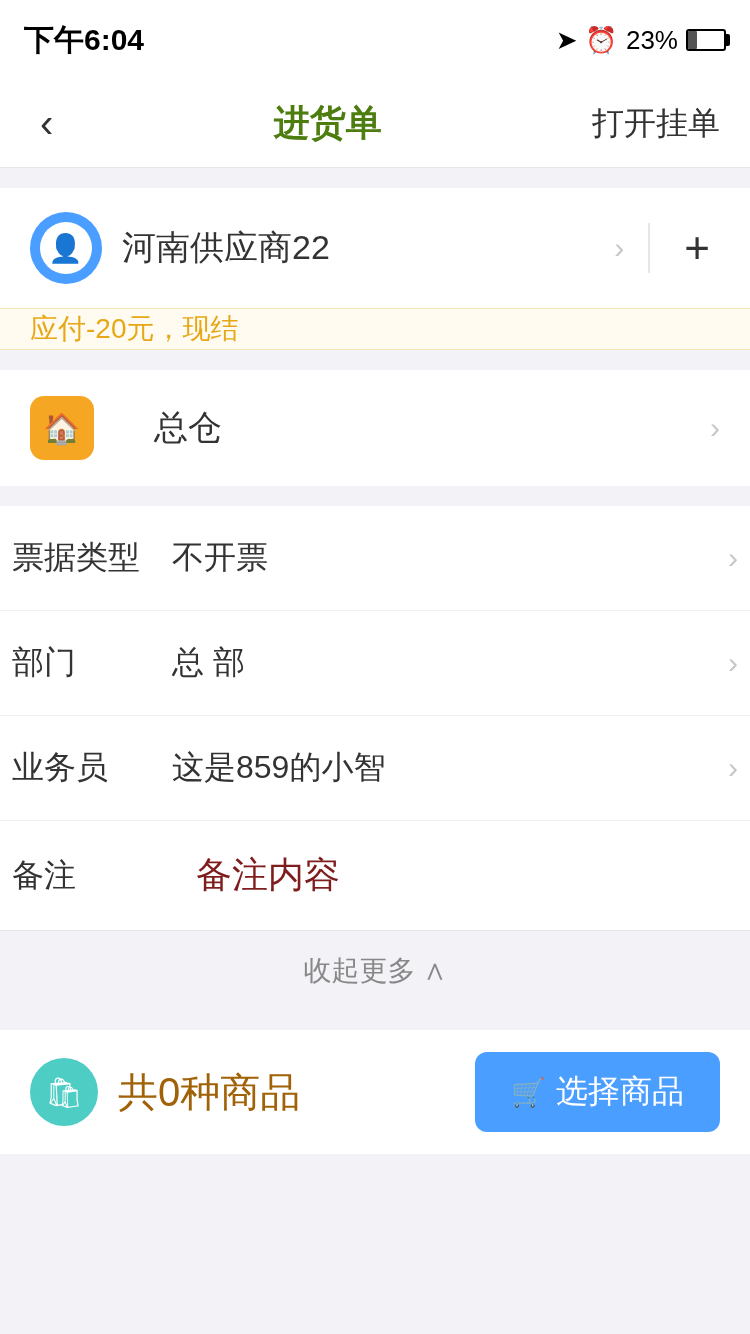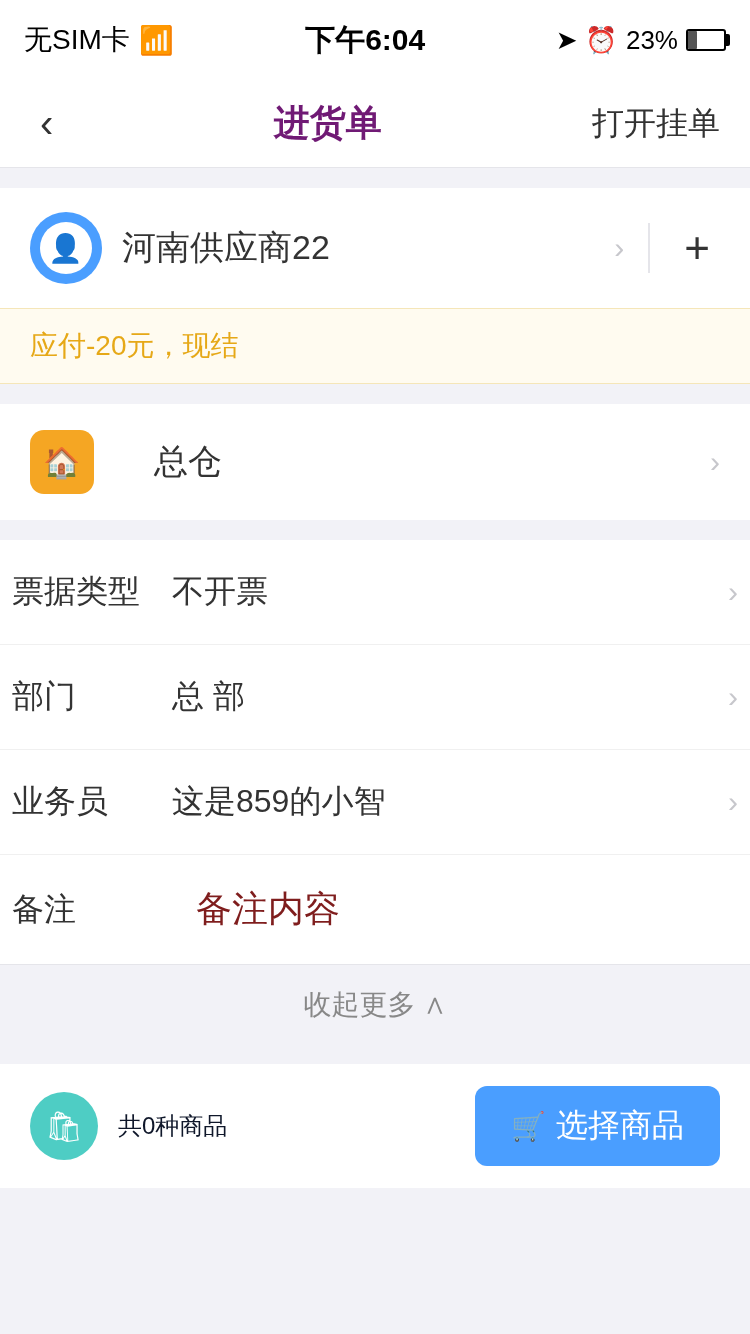--- a/index.html
+++ b/index.html
@@ -42,21 +42,21 @@
     }
     .nav-back {
       font-size: 40px;
       color: #333;
       cursor: pointer;
       padding: 10px;
     }
     .nav-title {
       font-size: 36px;
       font-weight: 600;
-      color: #701a75;
+      color: #4d7c0f;
     }
     .nav-action {
       font-size: 32px;
       color: #333;
       cursor: pointer;
     }
 
     
     .section-gap {
       width: 100%;
@@ -120,21 +120,21 @@
     .add-btn {
       font-size: 44px;
       color: #333;
       cursor: pointer;
       padding: 5px 10px;
     }
 
     
     .info-banner {
       background: #fffbf0;
-      padding: 18px 30px;
+      padding: 1px 30px;
       font-size: 28px;
       color: #e6a817;
       border-top: 1px solid #f5e6b8;
       border-bottom: 1px solid #f5e6b8;
     }
 
     
     .warehouse-row {
       display: flex;
       align-items: center;
@@ -227,22 +227,22 @@
       justify-content: center;
       flex-shrink: 0;
       margin-right: 20px;
     }
     .product-symbol {
       font-size: 30px;
       color: #fff;
     }
     .product-count {
       flex: 1;
-      font-size: 24px;
-      color: #0f172a;
+      font-size: 40px;
+      color: #a16207;
     }
     .select-btn {
       background: #4a9eff;
       color: #fff;
       font-size: 32px;
       padding: 18px 36px;
       border-radius: 12px;
       display: flex;
       align-items: center;
       gap: 10px;
@@ -254,24 +254,20 @@
 
     .main-bg {
       min-height: 300px;
       background: #f2f2f7;
     }
   </style>
 </head>
 <body>
 
 <div class="status-bar">
-  <div class="status-left">
-    <span>无SIM卡</span>
-    <span>📶</span>
-  </div>
   <div class="status-center">下午6:04</div>
   <div class="status-right">
     <span>➤</span>
     <span>⏰</span>
     <span>23%</span>
     <span style="display:inline-block;width:40px;height:22px;border:2px solid #000;border-radius:3px;position:relative;vertical-align:middle;">
       <span style="display:block;width:25%;height:100%;background:#555;border-radius:1px;"></span>
       <span style="position:absolute;right:-6px;top:50%;transform:translateY(-50%);width:4px;height:12px;background:#000;border-radius:0 2px 2px 0;"></span>
     </span>
   </div>

